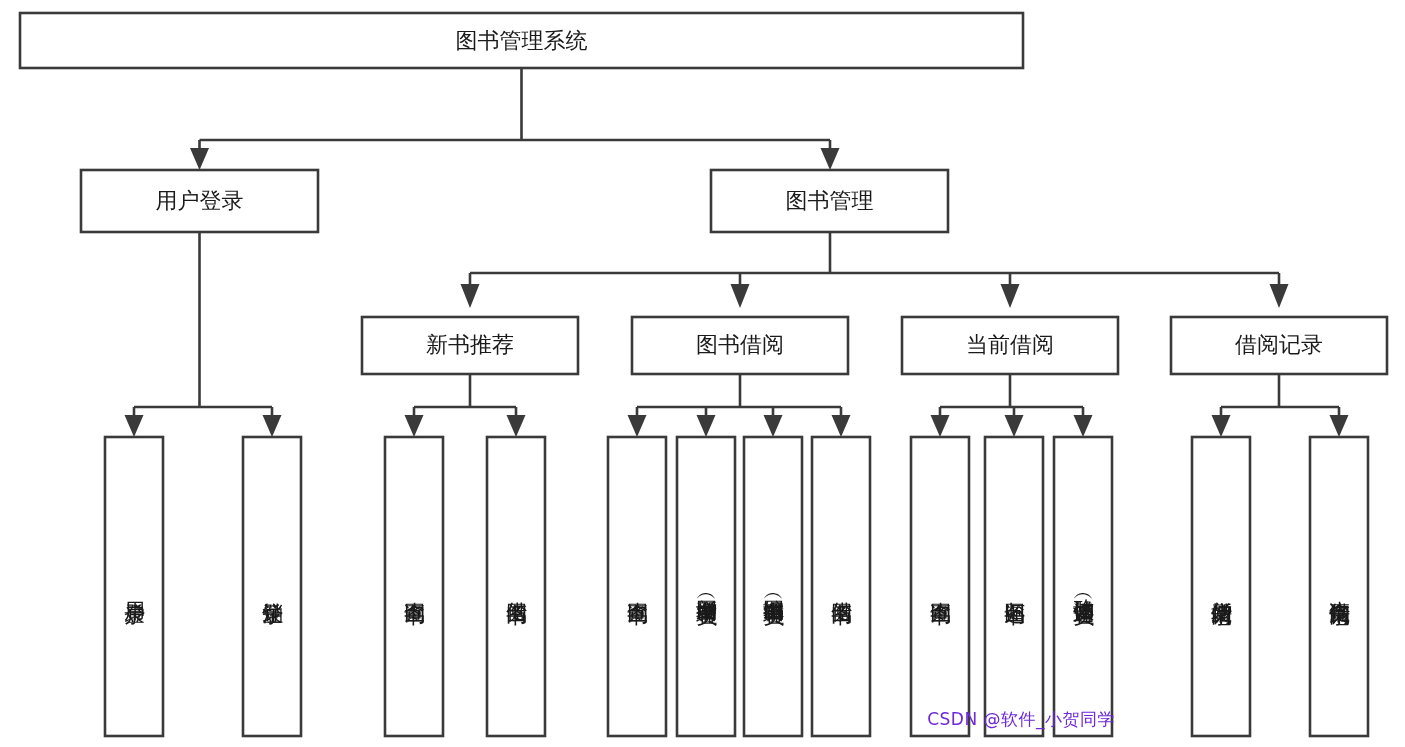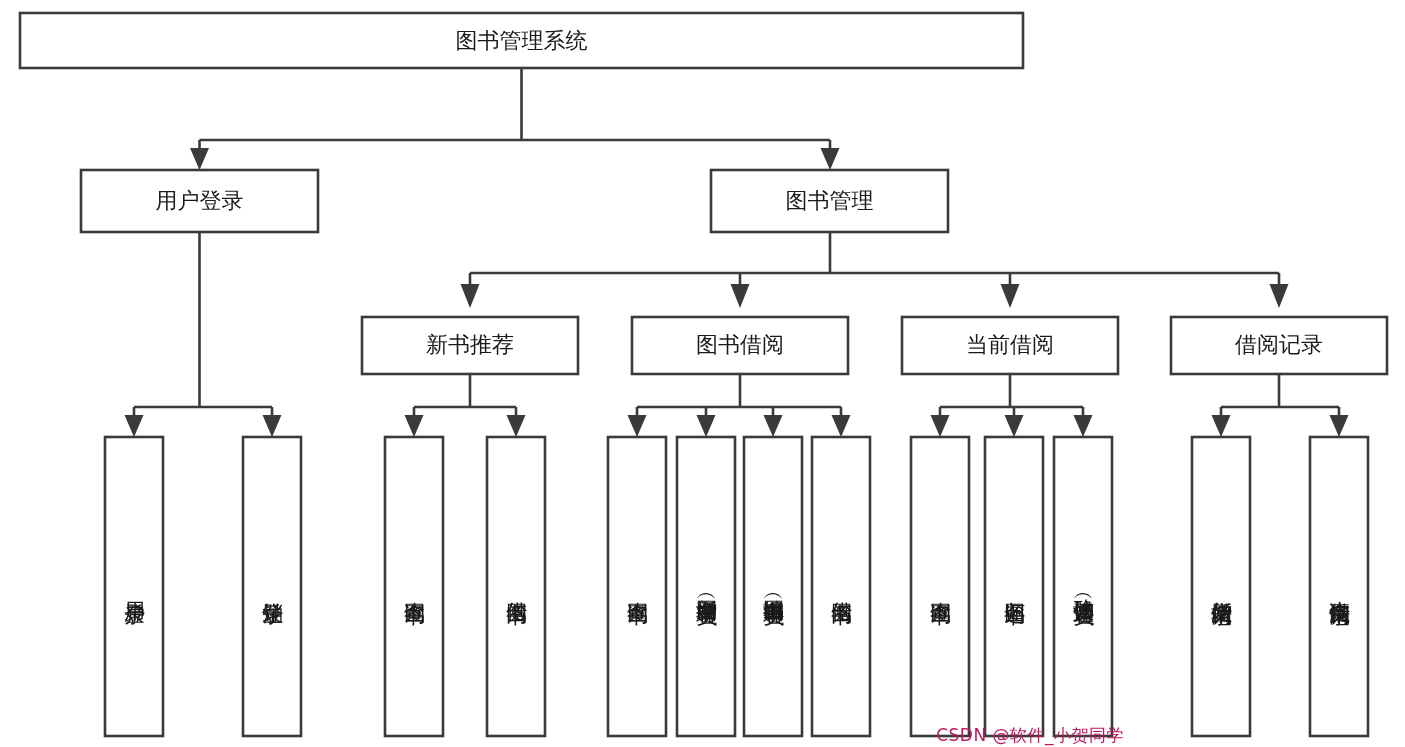--- a/index.html
+++ b/index.html
@@ -12,21 +12,20 @@
     font-family: "DejaVu Sans", "Liberation Sans", sans-serif;
     width: 1405px;
     height: 747px;
     overflow: hidden;
   }
   #diagram-root {
     position: relative;
     width: 1125px;
     height: 747px;
     background: #ffffff;
-    padding-left: 9px;
   }
   #diagram-svg {
     position: absolute;
     top: 0;
     left: 0;
     width: 1405px;
     height: 747px;
   }
   .node-box {
     fill: #ffffff;
@@ -64,24 +63,24 @@
     align-items: center;
     justify-content: center;
     text-align: center;
     white-space: nowrap;
     pointer-events: none;
     user-select: none;
   }
   .watermark {
     position: absolute;
     right: 10px;
-    bottom: 0;
+    bottom: 16px;
     font-family: "DejaVu Sans", "Liberation Sans", sans-serif;
     font-size: 17px;
-    color: #be185d;
+    color: #6d28d9;
     letter-spacing: 0.5px;
     white-space: nowrap;
   }
 </style>
 </head>
 <body>
 
 <div id="diagram-root">
 
   <svg id="diagram-svg" viewBox="0 0 1405 747">

